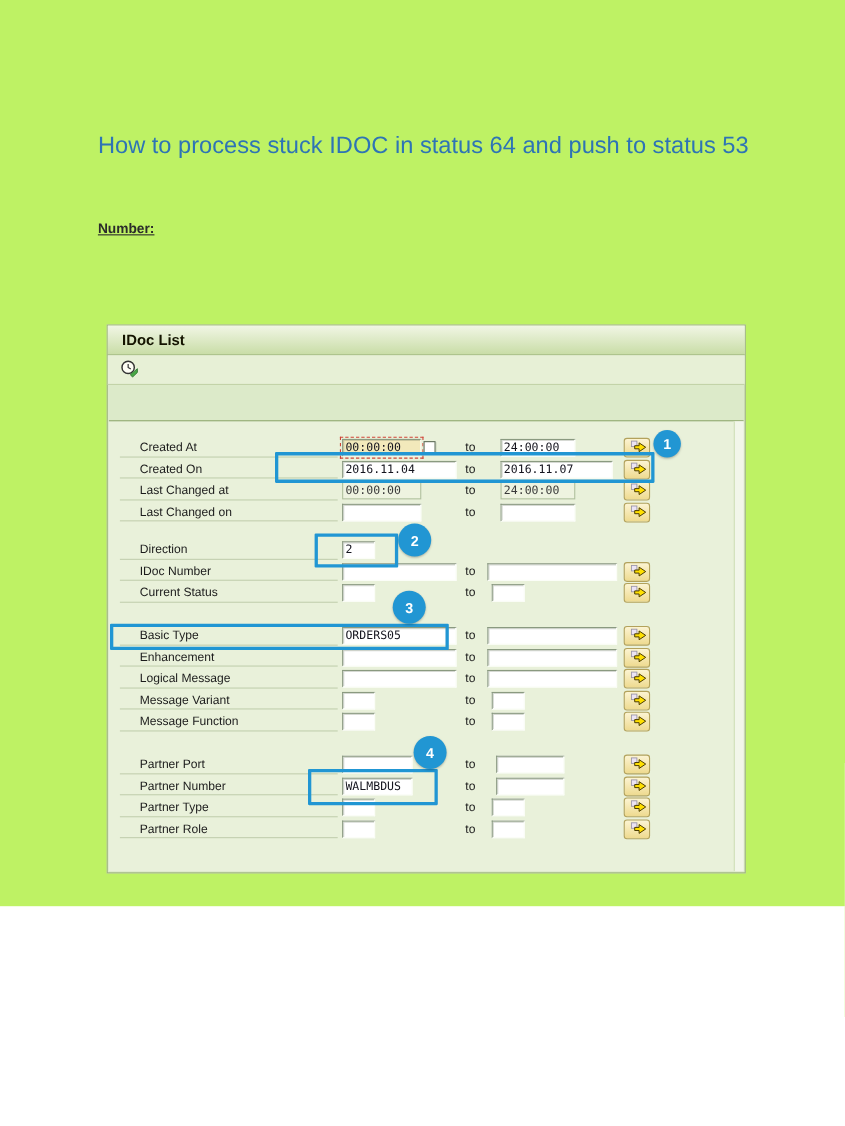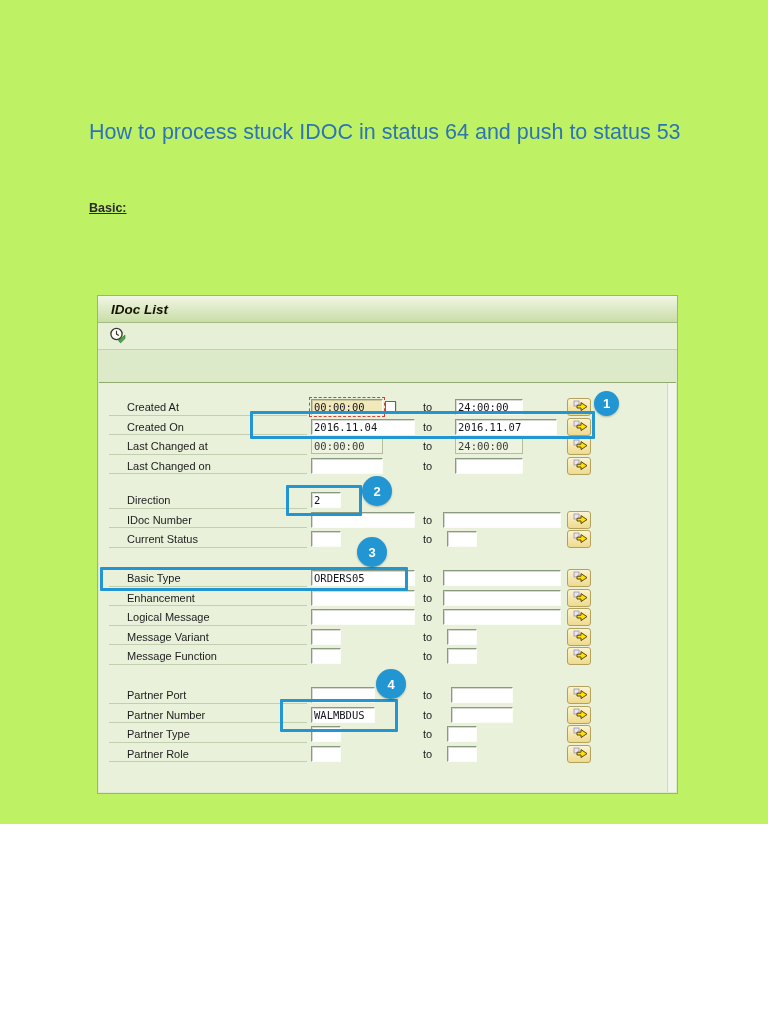--- a/index.html
+++ b/index.html
@@ -14,21 +14,21 @@
   .issue-paragraph{position:absolute;left:89px;top:236px;width:580px;
                    font-size:11.5px;line-height:18px;color:#58595b;}
   .closing-line{position:absolute;left:88px;top:852px;font-size:12px;color:#6b6b6b;}
 
   
   .sapwin{position:absolute;left:97px;top:295px;width:581px;height:499px;
           background:#dceac9;border:1px solid #9db37c;box-sizing:border-box;
           font-family:"Liberation Sans",sans-serif;}
   .sap-titlebar{position:absolute;top:0;left:0;right:0;height:27px;box-sizing:border-box;
           background:linear-gradient(#f1f6e5,#c9dda7);border-bottom:1px solid #a3bb80;
-          font-size:13.5px;font-weight:bold;font-style:italic;color:#141400;
+          font-size:13.5px;font-weight:bold;color:#141400;
           padding:6px 0 0 13px;}
   .sap-toolbar{position:absolute;top:27px;left:0;right:0;height:27px;box-sizing:border-box;
           background:#e7f0d6;border-bottom:1px solid #c3d3a8;padding:2px 0 0 6px;}
   .tool-btn{width:26px;height:22px;background:transparent;border:1px solid transparent;
           padding:1px 0 0 2px;cursor:pointer;}
   .sap-tabs{position:absolute;top:65px;left:0;right:0;height:21px;padding-left:9px;
           display:flex;gap:3px;align-items:flex-end;}
   .tab{height:20px;box-sizing:border-box;padding:4px 14px 0 22px;font-size:11px;color:#1a1a1a;
           background:#cfe0a9;clip-path:polygon(15px 0,100% 0,100% 100%,0 100%);cursor:pointer;}
   .tab.active{background:#eff4de;font-weight:bold;}
@@ -77,21 +77,21 @@
   .c2{left:264px;top:180px;width:30px;height:30px;}
   .c3{left:259px;top:241px;width:30px;height:30px;}
   .c4{left:278px;top:373px;width:30px;height:30px;}
 </style>
 </head>
 <body>
 
 <div id="page">
 
   <h1 class="doc-title">How to process stuck IDOC in status 64 and push to status 53</h1>
-  <div class="issue-heading">Basic:</div>
+  <div class="issue-heading">Number:</div>
 
   <div class="sapwin">
     <div class="sap-titlebar">
       <span>IDoc List</span>
     </div>
     <div class="sap-toolbar">
       <button class="tool-btn">
         <svg width="19" height="17" viewBox="0 0 19 17">
           <circle cx="7.5" cy="7" r="5.6" fill="#fdfdf4" stroke="#333" stroke-width="1.3"></circle>
           <path d="M7.5 3.8 v3.3 l2.4 1.3" stroke="#333" stroke-width="1.1" fill="none"></path>

